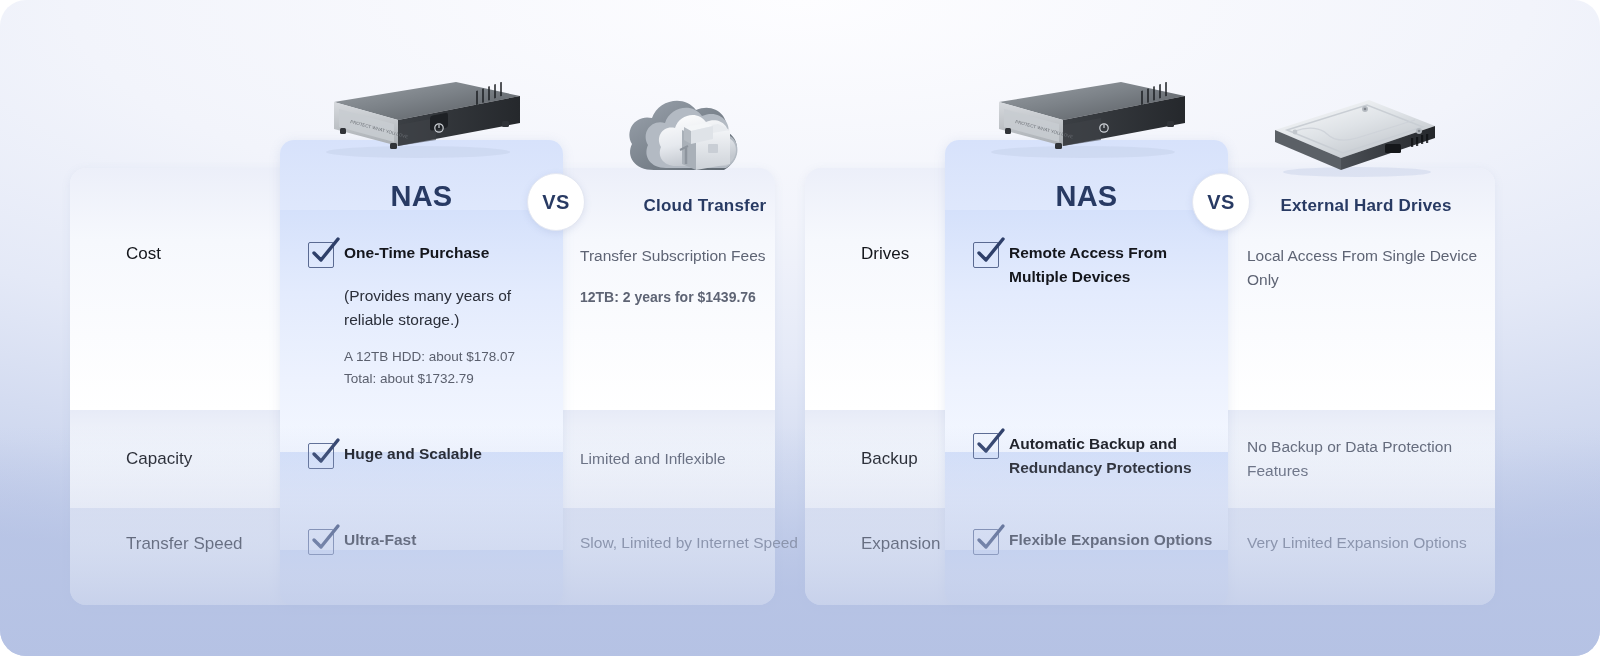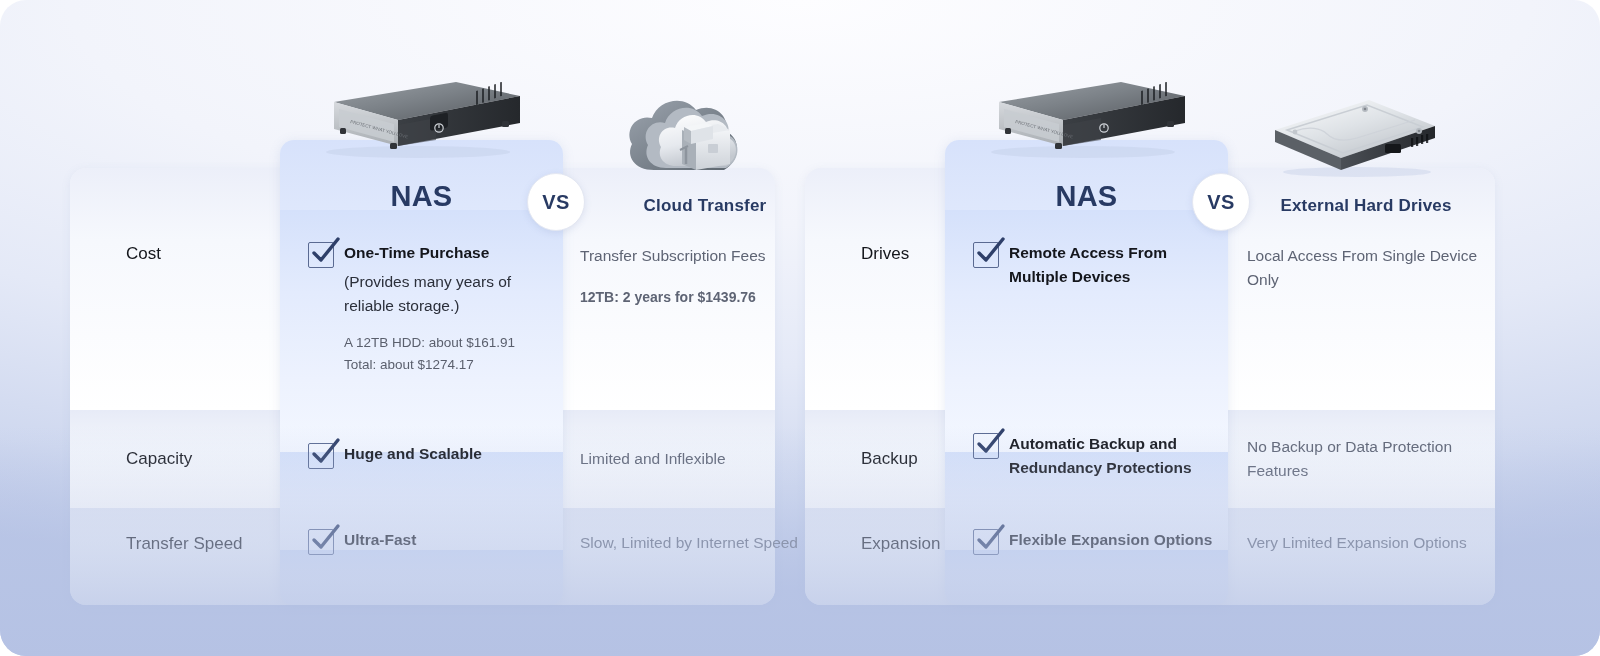--- a/index.html
+++ b/index.html
@@ -150,21 +150,21 @@
   }
   .rival-text {
     font-size: 15.5px;
     color: #5e6474;
     line-height: 1.52;
   }
   .sub-text {
     font-size: 15.5px;
     color: #2b2f3a;
     line-height: 1.55;
-    margin-top: 2px;
+    margin-top: 16px;
   }
   .fine-text {
     font-size: 13.5px;
     color: #5a5f6d;
     line-height: 1.62;
     margin-top: 14px;
   }
   .note-text {
     font-size: 14px;
     color: #5e6474;
@@ -273,22 +273,22 @@
         <span class="cbox">
           <span class="sq"></span>
           <svg width="30" height="30" viewBox="0 0 30 30">
               <path d="M4 16 L11 23 L28 2" fill="none" stroke="#2e3f69" stroke-width="3.4" stroke-linecap="round" stroke-linejoin="round"></path>
             </svg>
         </span>
         <span class="main-text">One-Time Purchase</span>
       </div>
       <div class="sub-text indent">(Provides many years of reliable storage.)</div>
       <div class="fine-text indent">
-        <div>A 12TB HDD: about $161.91</div>
-        <div>Total: about $1274.17</div>
+        <div>A 12TB HDD: about $178.07</div>
+        <div>Total: about $1732.79</div>
       </div>
     </div>
     <div class="cell rival" style="top:244px;">
       <div class="rival-text">Transfer Subscription Fees</div>
       <div class="note-text">12TB: 2 years for $1439.76</div>
     </div>
 
     <div class="row-label" style="top:445px;">Capacity</div>
     <div class="cell nas" style="top:442px;">
       <div class="check-line">

